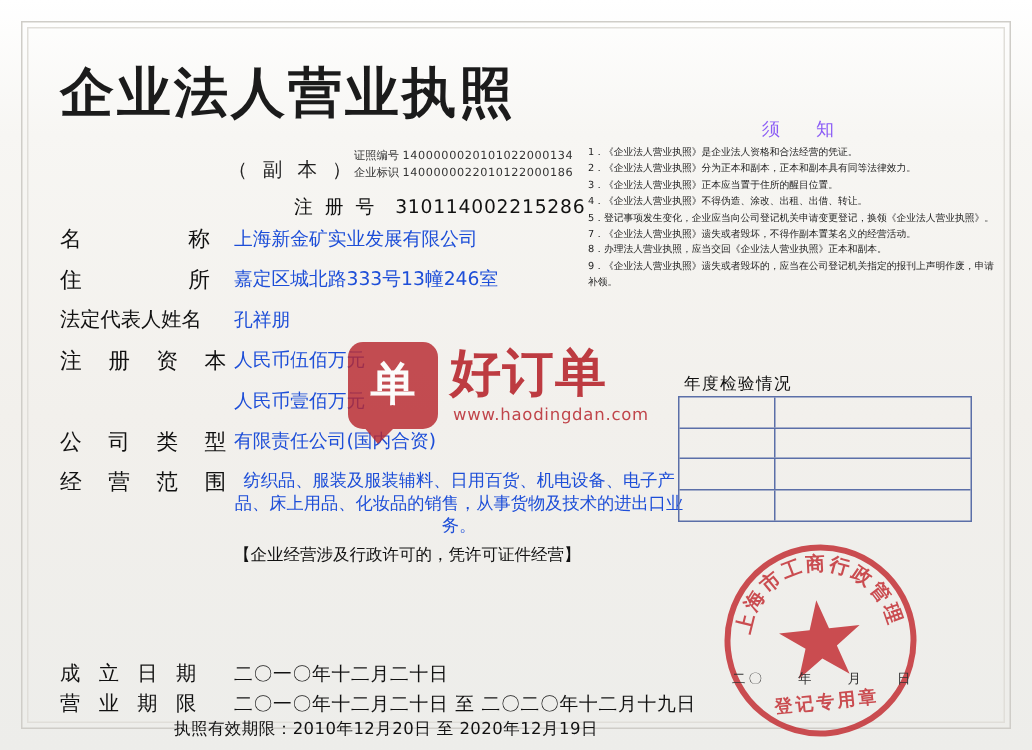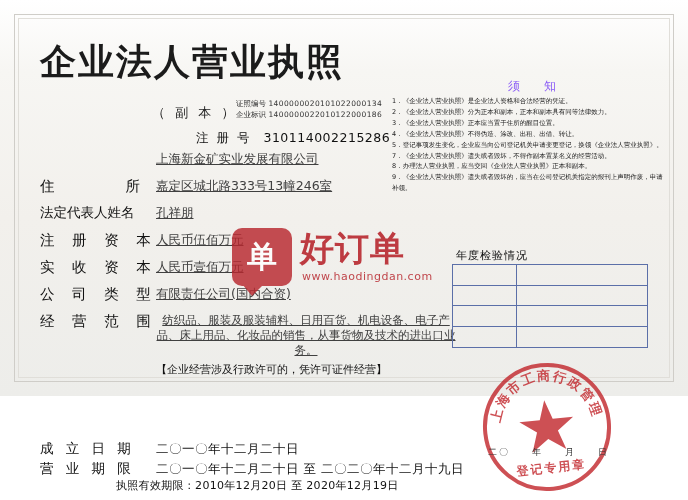--- a/index.html
+++ b/index.html
@@ -9,21 +9,21 @@
   body {
     width: 688px;
     height: 500px;
     background: #ffffff;
     font-family: "DejaVu Sans", "Liberation Sans", sans-serif;
     overflow: hidden;
   }
   #license {
     position: relative;
     width: 688px;
-    height: 396px;
+    height: 500px;
     background: #f4f2ef;
     box-sizing: border-box;
   }
   
   #paper-bg {
     position: absolute;
     inset: 0;
     background:
       linear-gradient(180deg, #ffffff 0%, #f7f6f3 18%, #f2f0ec 55%, #ededea 100%);
   }
@@ -109,23 +109,22 @@
     letter-spacing: 0px;
     white-space: nowrap;
   }
   .frow .lab.spread4 { letter-spacing: 14px; }
   .frow .lab.spread3 { letter-spacing: 6.5px; }
   .frow .val {
     position: absolute;
     left: 116px;
     top: 1px;
     font-size: 12.5px;
-    color: #404040;
-    white-space: nowrap;
-    text-decoration: underline;
+    color: #1d4ed8;
+    white-space: nowrap;
   }
   .frow .val.multi {
     white-space: normal;
     width: 300px;
     line-height: 15px;
     font-size: 11.5px;
     text-align: center;
   }
 
   
@@ -326,40 +325,40 @@
       <span class="val">1400000022010122000186</span>
     </div>
   </div>
 
   <div id="regno">
     <span class="k">注 册 号</span>
     <span class="v">310114002215286</span>
   </div>
 
   <div class="frow" style="top:150px">
+    <div class="lab spread4">名　　称</div>
     <div class="val">上海新金矿实业发展有限公司</div>
   </div>
 
   <div class="frow" style="top:177px">
     <div class="lab spread4">住　　所</div>
     <div class="val">嘉定区城北路333号13幢246室</div>
   </div>
 
   <div class="frow" style="top:204px">
     <div class="lab" style="letter-spacing:0px;font-size:13.5px">法定代表人姓名</div>
     <div class="val">孔祥朋</div>
   </div>
 
   <div class="frow" style="top:231px">
     <div class="lab spread3">注 册 资 本</div>
     <div class="val">人民币伍佰万元</div>
   </div>
 
   <div class="frow" style="top:258px">
-    <div class="lab spread3">实 收 资 本</div>
     <div class="val">人民币壹佰万元</div>
   </div>
 
   <div class="frow" style="top:285px">
     <div class="lab spread3">公 司 类 型</div>
     <div class="val">有限责任公司(国内合资)</div>
   </div>
 
   <div class="frow" style="top:312px;height:50px">
     <div class="lab spread3">经 营 范 围</div>

